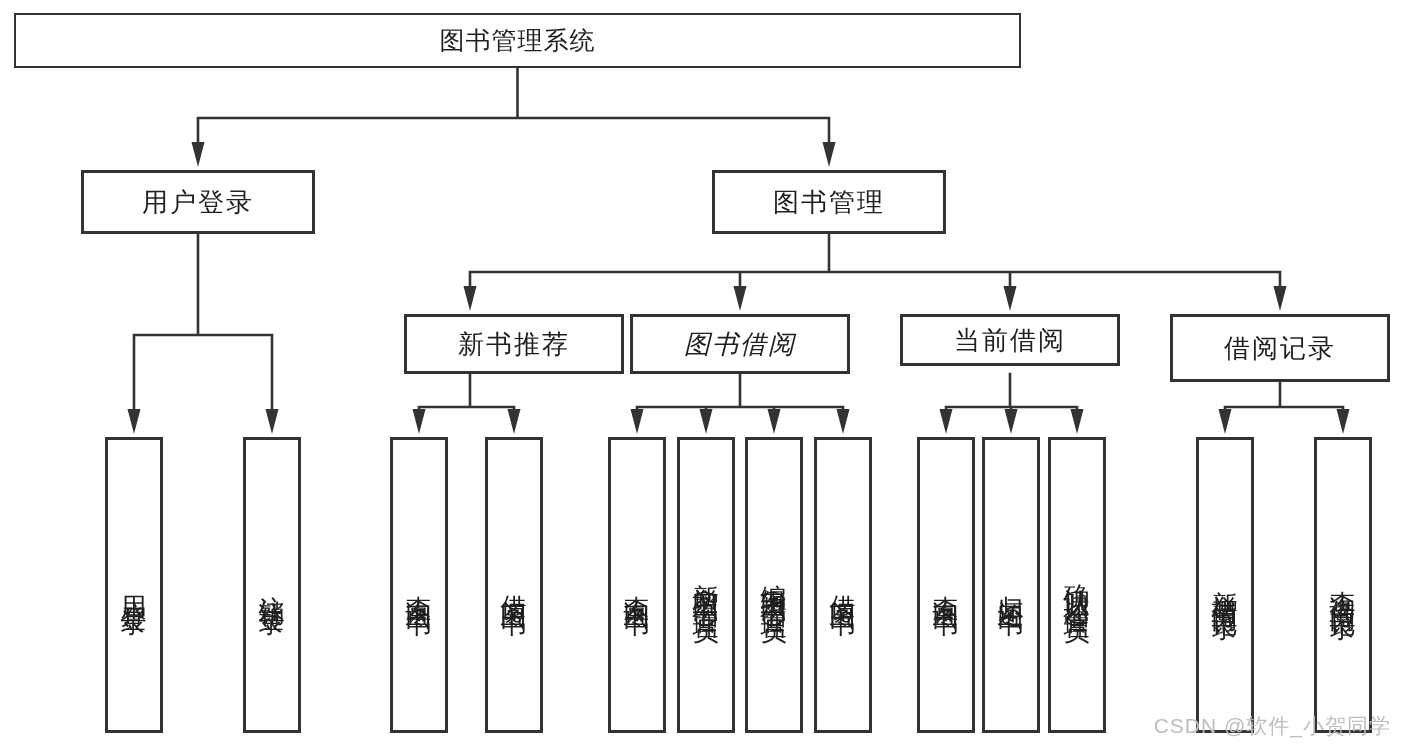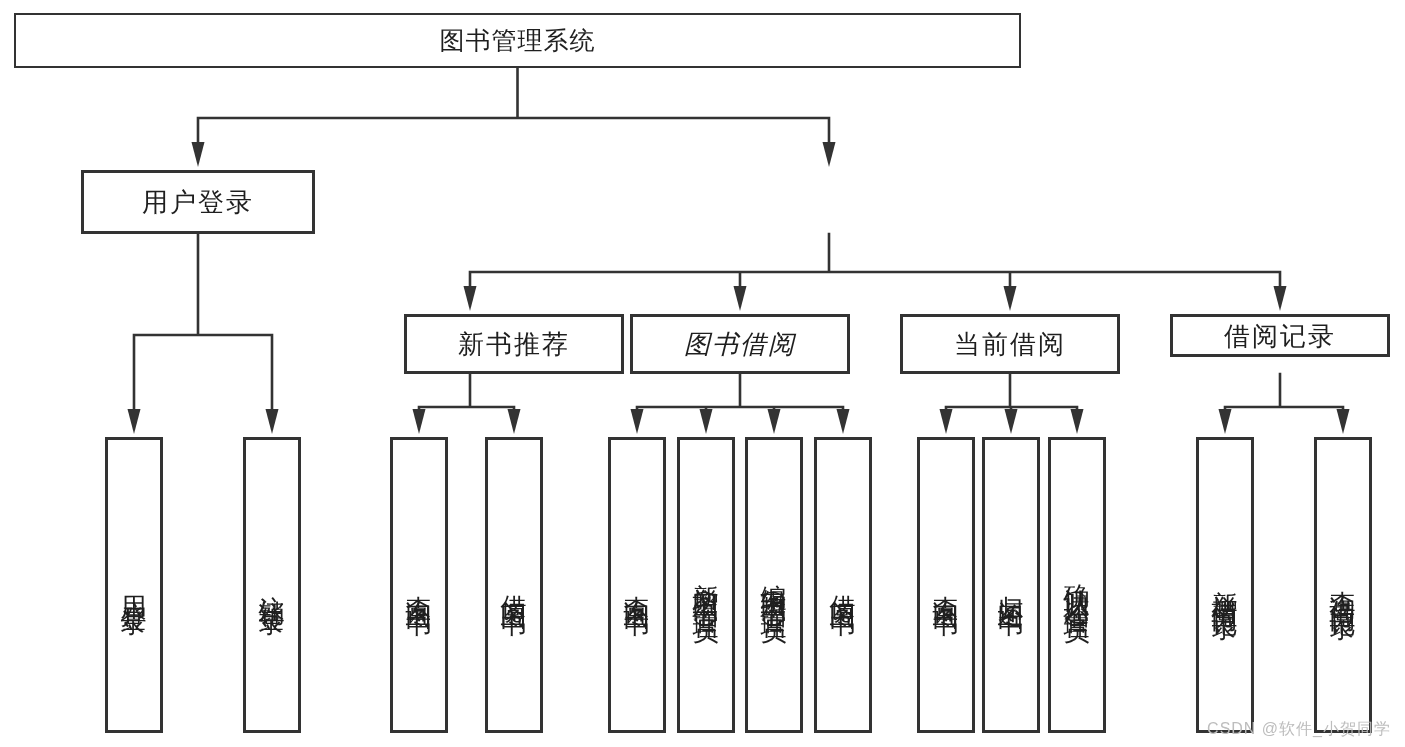--- a/index.html
+++ b/index.html
@@ -31,21 +31,21 @@
   .nlabel{
     font-size:26px;letter-spacing:2px;white-space:nowrap;line-height:1;
   }
   .node.root .nlabel{font-size:25px;letter-spacing:1px;}
   .node.vert .nlabel{
     writing-mode:vertical-rl;text-orientation:mixed;
     letter-spacing:5px;font-size:26px;
   }
   .watermark{
     position:absolute;right:14px;bottom:7px;
-    font-size:16px;color:var(--wm);letter-spacing:1px;
+    font-size:21px;color:var(--wm);letter-spacing:1px;
     z-index:6;white-space:nowrap;
   }
 </style>
 </head>
 <body>
 
 <div class="canvas">
 
   <svg class="wires" viewBox="0 0 1405 747" aria-hidden="true">
 
@@ -97,31 +97,34 @@
     </g>
   </svg>
 
   <div class="node root" style="left:14px;top:13px;width:1007px;height:55px;">
     <span class="nlabel">图书管理系统</span>
   </div>
 
   <div class="node" style="left:81px;top:170px;width:234px;height:64px;">
     <span class="nlabel">用户登录</span>
   </div>
+  <div class="node" style="left:712px;top:170px;width:234px;height:64px;">
+    <span class="nlabel">图书管理</span>
+  </div>
 
   <div class="node" style="left:360px;top:314px;width:220px;height:60px;margin-left:44px;">
     <span class="nlabel">新书推荐</span>
   </div>
   <div class="node" style="left:630px;top:314px;width:220px;height:60px;font-style:italic;">
     <span class="nlabel">图书借阅</span>
   </div>
-  <div class="node" style="left:900px;top:314px;width:220px;height:60px;">
+  <div class="node" style="left:900px;top:314px;width:220px;height:52px;">
     <span class="nlabel">当前借阅</span>
   </div>
-  <div class="node" style="left:1170px;top:314px;width:220px;height:43px;">
+  <div class="node" style="left:1170px;top:314px;width:220px;height:68px;">
     <span class="nlabel">借阅记录</span>
   </div>
 
   <div class="node vert" style="left:105px;top:437px;width:58px;height:296px;">
     <span class="nlabel">用户登录</span>
   </div>
   <div class="node vert" style="left:243px;top:437px;width:58px;height:296px;">
     <span class="nlabel">注销登录</span>
   </div>
 

